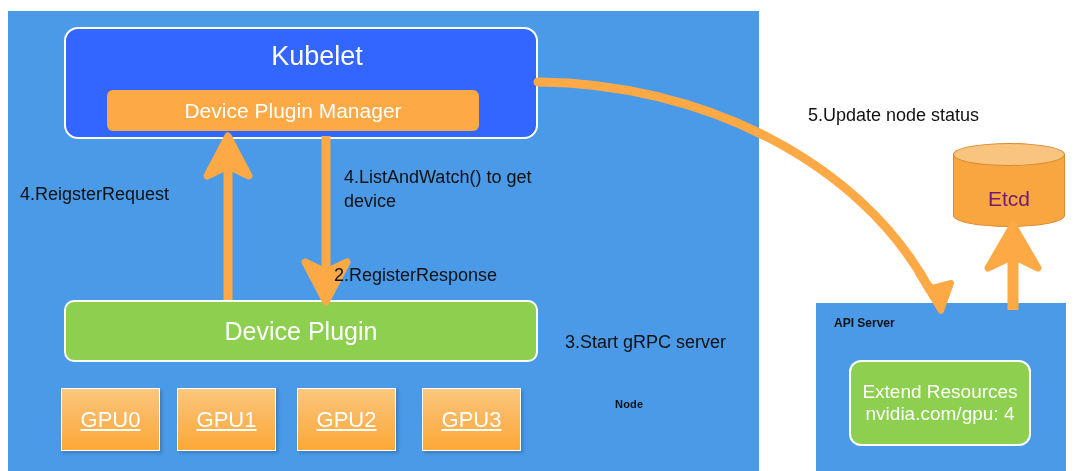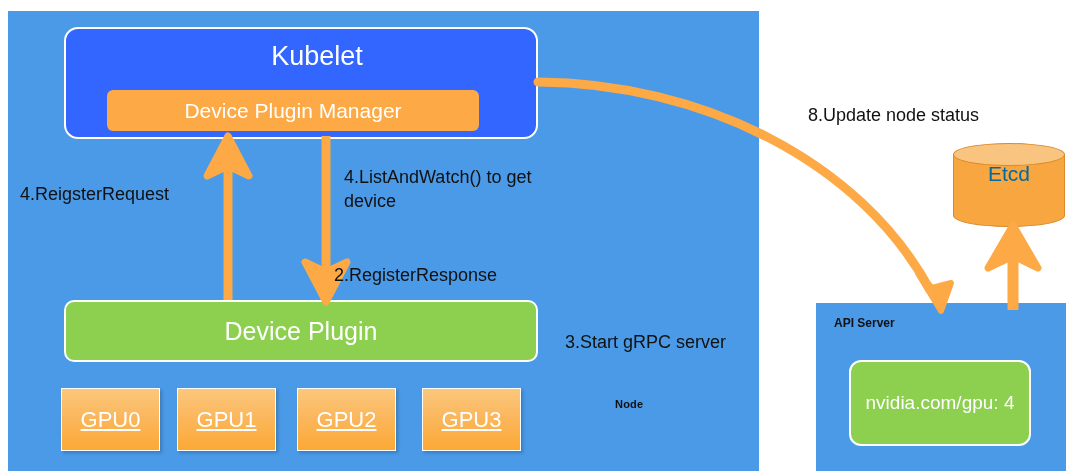--- a/index.html
+++ b/index.html
@@ -192,25 +192,25 @@
     width: 112px;
     height: 23px;
     background: #F7A640;
     border: 1px solid #D98A2B;
     border-radius: 50%;
     box-sizing: border-box;
   }
   .etcd-label {
     position: absolute;
     left: 0;
-    top: 19px;
+    top: 44px;
     width: 112px;
     text-align: center;
     font-size: 21px;
-    color: #0369a1;
+    color: #701a75;
     z-index: 3;
   }
 
   
   .anno {
     position: absolute;
     font-size: 18px;
     color: #111111;
     white-space: pre-line;
     line-height: 1.34;
@@ -255,20 +255,21 @@
   </div>
   <div class="gpu-box" style="left:422px;">
     <span class="gpu-label">GPU3</span>
   </div>
 
   <div class="node-label">Node</div>
 
   <div class="apiserver-box">
     <div class="apiserver-label">API Server</div>
     <div class="extend-box">
+      <span class="extend-line">Extend Resources</span>
       <span class="extend-line">nvidia.com/gpu: 4</span>
     </div>
   </div>
 
   <div class="etcd-wrap">
     <div class="etcd-bottom"></div>
     <div class="etcd-body"></div>
     <div class="etcd-top"></div>
     <div class="etcd-label">Etcd</div>
   </div>
@@ -294,15 +295,15 @@
       <line x1="1013" y1="310" x2="1013" y2="260" stroke="#FCA946" stroke-width="11" stroke-linecap="butt"></line>
       <path d="M1013 225 L1038 268 L1013 256 L988 268 Z" fill="#FCA946" stroke="#FCA946" stroke-width="7" stroke-linejoin="round"></path>
     </g>
   </svg>
 
   <div class="anno" style="left:20px; top:182px;">4.ReigsterRequest</div>
   <div class="anno" style="left:344px; top:165px; width:230px;">4.ListAndWatch() to get
 device</div>
   <div class="anno" style="left:334px; top:263px;">2.RegisterResponse</div>
   <div class="anno" style="left:538px; top:330px;margin-left:27px;">3.Start gRPC server</div>
-  <div class="anno" style="left:808px; top:103px;">8.Update node status</div>
+  <div class="anno" style="left:808px; top:103px;">5.Update node status</div>
 
 </div>
 
 </body></html>

